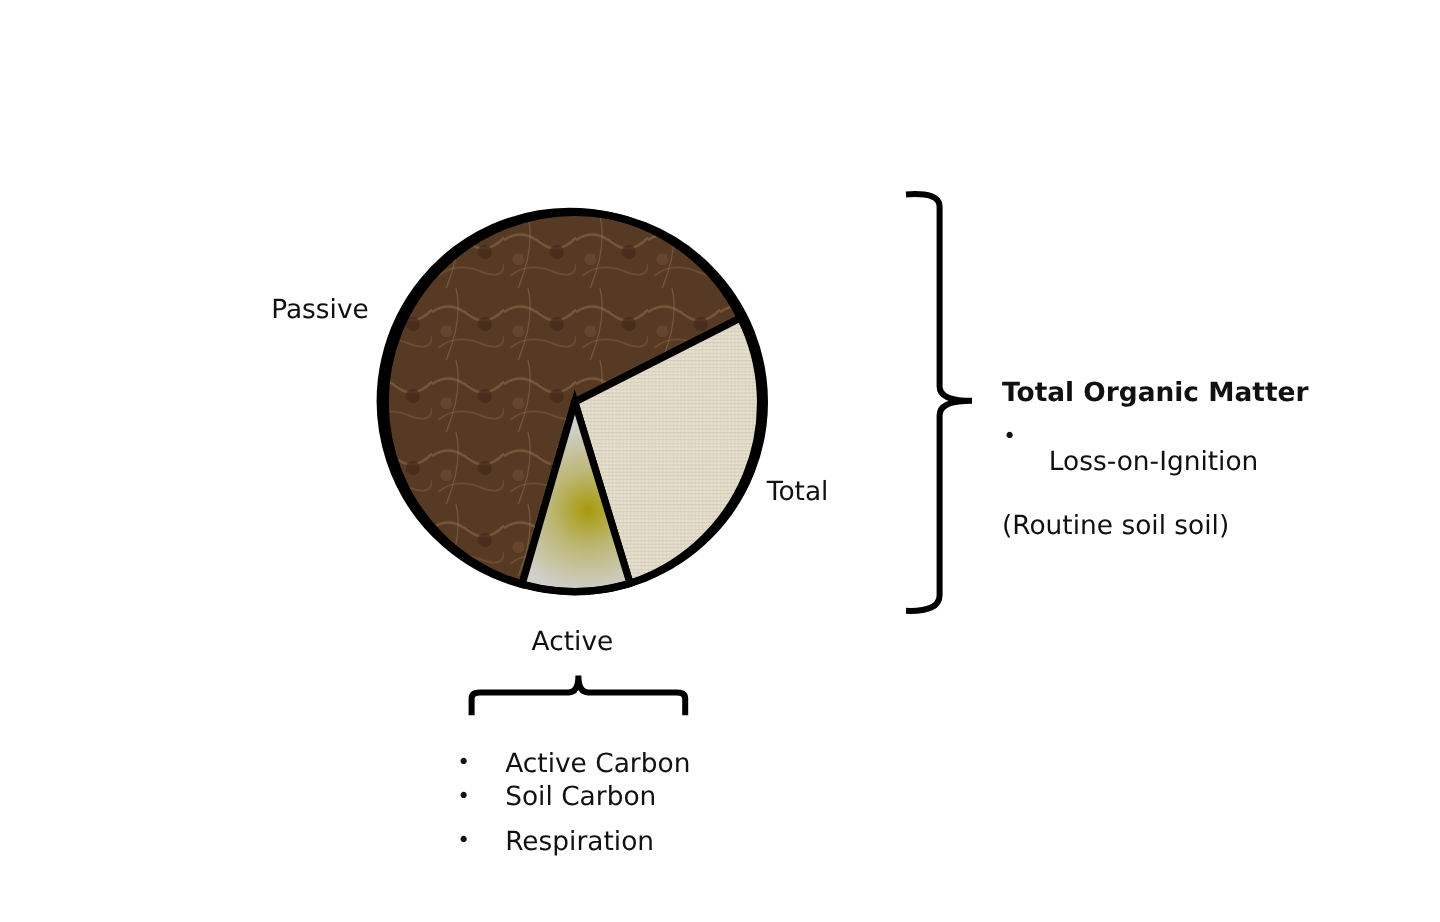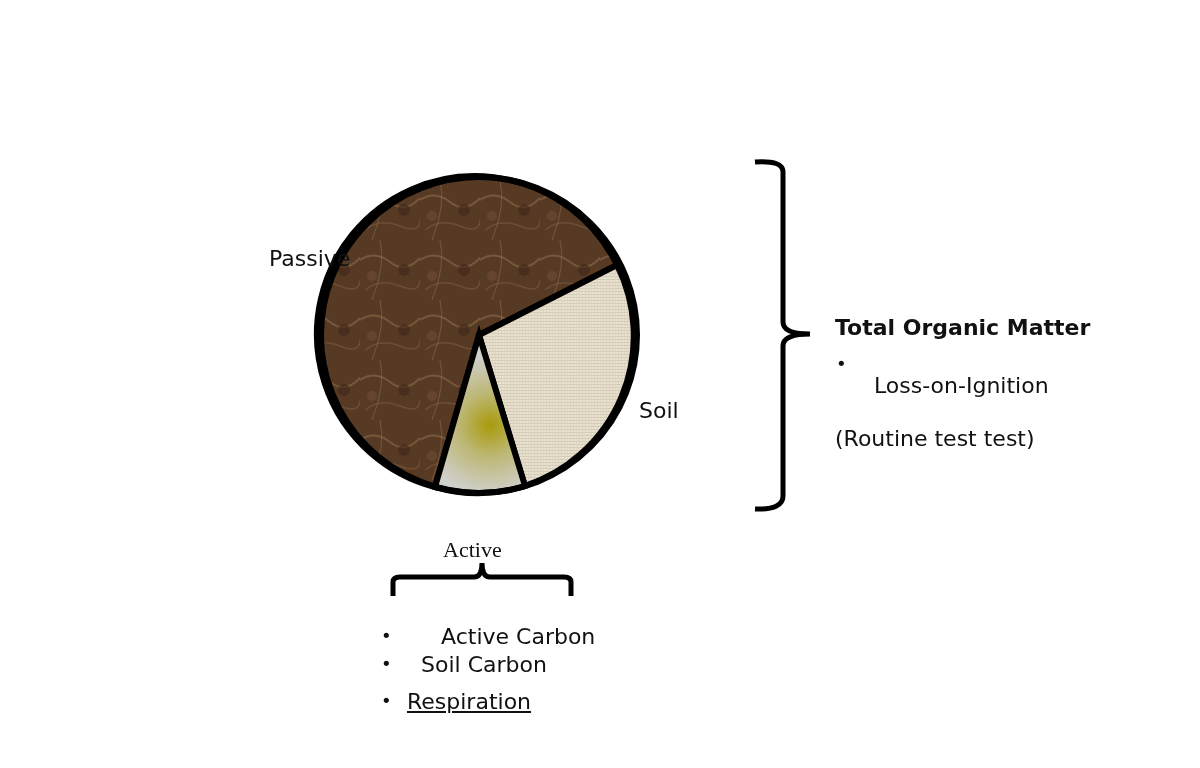--- a/index.html
+++ b/index.html
@@ -46,31 +46,31 @@
   <g>
     <path d="M479 335 L525 486 A158 158 0 0 1 435 487 Z" fill="url(#activeGrad)" stroke="#000" stroke-width="6" stroke-linejoin="miter"></path>
   </g>
   <circle cx="479" cy="335" r="158" fill="none" stroke="#000" stroke-width="6"></circle>
 
   <path d="M755 162 Q783 160 783 172 L783 322 Q783 334 810 334 Q783 334 783 346 L783 496 Q783 510 755 509" fill="none" stroke="#000" stroke-width="5"></path>
 
   <path d="M393 596 L393 582 Q393 577 400 577 L474 577 Q482 577 482 563 Q482 577 490 577 L564 577 Q571 577 571 582 L571 596" fill="none" stroke="#000" stroke-width="5"></path>
 </svg>
 
-<div class="lbl" style="left:226px; top:248px;margin-left:43px;">Passive</div>
-<div class="lbl" style="left:639px; top:400px;">Soil</div>
-<div class="lbl" style="left:443px; top:539px;font-family:Liberation Serif, serif;">Active</div>
+<div class="lbl" style="left:226px; top:248px;">Passive</div>
+<div class="lbl" style="left:639px; top:400px;">Total</div>
+<div class="lbl" style="left:443px; top:525px;">Active</div>
 
 <div>
   <div class="lbl" style="left:835px; top:317px;font-weight:bold;">Total Organic Matter</div>
   <div class="lbl" style="left:836px; top:355px; font-size:18px;">•</div>
   <div class="lbl" style="left:874px; top:354px;margin-top:21px;">Loss-on-Ignition</div>
-  <div class="lbl" style="left:835px; top:428px;">(Routine test test)</div>
+  <div class="lbl" style="left:835px; top:428px;">(Routine soil soil)</div>
 </div>
 
 <div>
   <div class="lbl" style="left:381px; top:627px; font-size:18px;">•</div>
-  <div class="lbl" style="left:421px; top:626px;margin-left:20px;">Active Carbon</div>
+  <div class="lbl" style="left:421px; top:626px;">Active Carbon</div>
   <div class="lbl" style="left:381px; top:655px; font-size:18px;">•</div>
   <div class="lbl" style="left:421px; top:654px;">Soil Carbon</div>
   <div class="lbl" style="left:381px; top:692px; font-size:18px;">•</div>
-  <div class="lbl" style="left:407px; top:691px;text-decoration:underline;">Respiration</div>
+  <div class="lbl" style="left:421px; top:691px;">Respiration</div>
 </div>
 
 </body></html>

